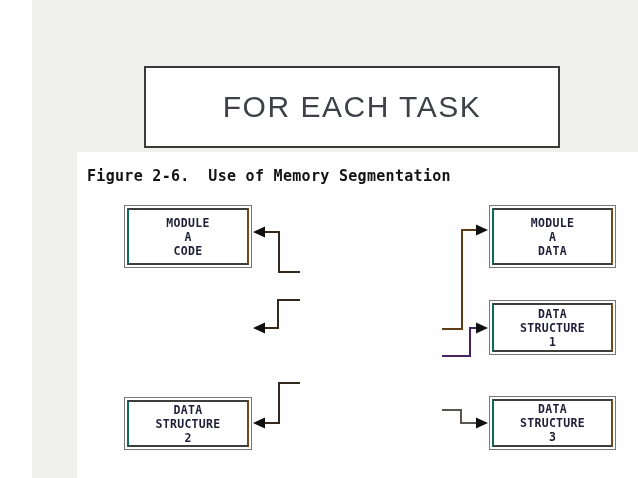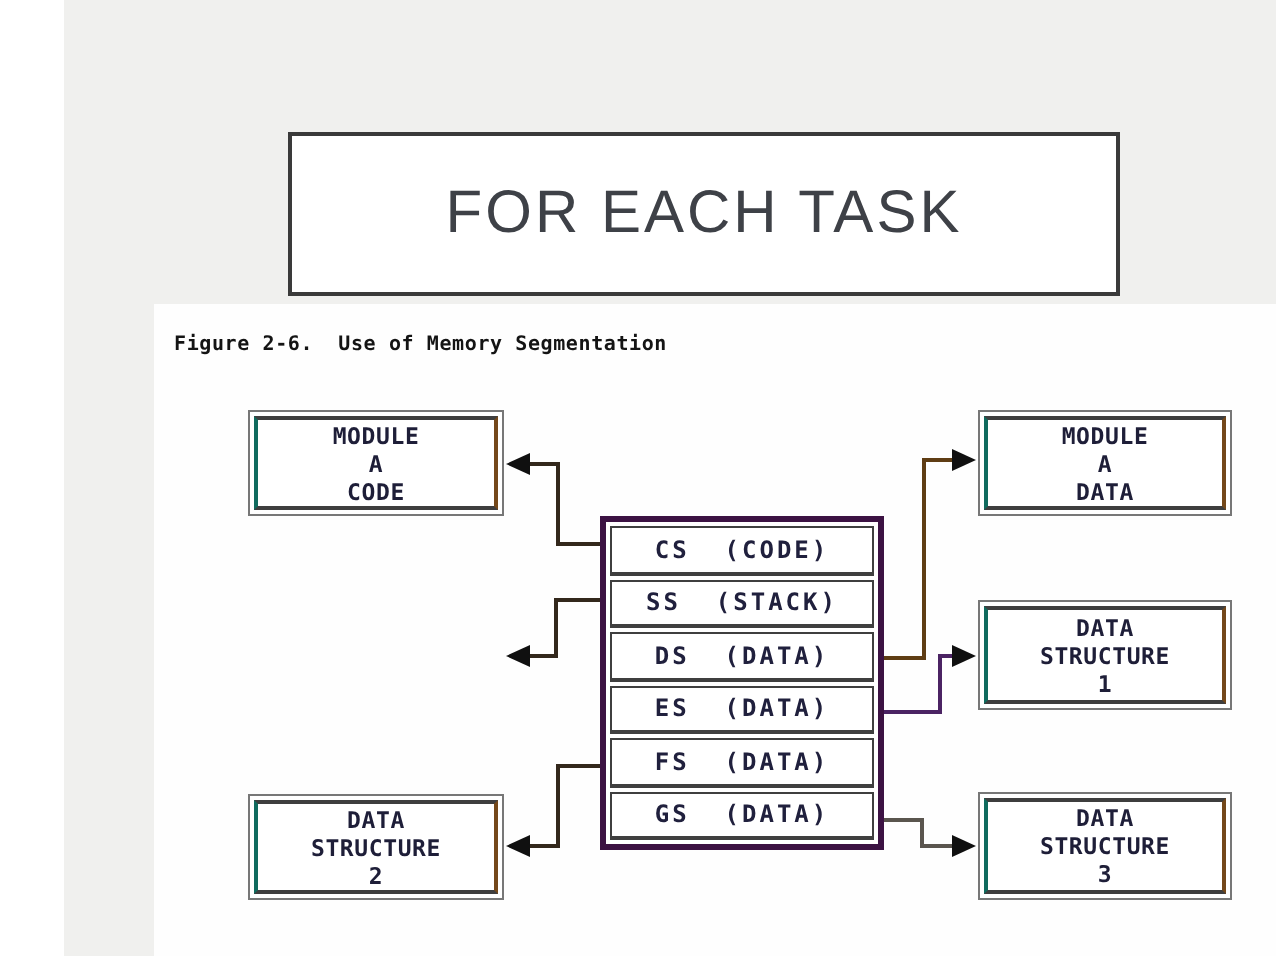--- a/index.html
+++ b/index.html
@@ -40,21 +40,21 @@
     left: 45px; top: 152px;
     width: 567px; height: 326px;
     background: #fefefe;
   }
 
   .figure-caption {
     position: absolute;
     left: 55px; top: 167px;
     font-family: "DejaVu Sans Mono", monospace;
     font-weight: bold;
-    font-size: 10px;
+    font-size: 15px;
     letter-spacing: 0.3px;
     color: #141414;
     white-space: pre;
   }
 
   
   .io-box {
     position: absolute;
     background: #ffffff;
     border: 1px solid #777777;
@@ -76,21 +76,21 @@
     font-size: 11.5px;
     line-height: 14px;
     letter-spacing: 0.3px;
     color: #1e1e38;
     text-align: center;
     white-space: pre-line;
   }
 
   .box-l { left: 92px;  width: 128px; }
   .box-r { left: 457px; width: 127px; }
-  .row-top { top: 205px; height: 53px; }
+  .row-top { top: 205px; height: 63px; }
   .row-mid { top: 300px; height: 55px; }
   .row-bot-l { top: 397px; height: 53px; }
   .row-bot-r { top: 396px; height: 54px; }
 
   
   .stack {
     position: absolute;
     left: 268px; top: 258px;
     width: 142px; height: 167px;
     background: #ffffff;
@@ -167,28 +167,20 @@
     </div>
   </div>
   <div class="io-box box-r row-bot-r">
     <div class="io-inner">
       <span class="io-label">DATA
 STRUCTURE
 3</span>
     </div>
   </div>
 
-  <div class="stack">
-    <div class="seg-row">CS  (CODE)</div>
-    <div class="seg-row">SS  (STACK)</div>
-    <div class="seg-row">DS  (DATA)</div>
-    <div class="seg-row">ES  (DATA)</div>
-    <div class="seg-row">FS  (DATA)</div>
-    <div class="seg-row">GS  (DATA)</div>
-  </div>
 
   <svg class="wires" viewBox="0 0 638 478">
 
     <path d="M268,272 L247,272 L247,232 L233,232" stroke="#33281c"></path>
     <polygon points="221,232 233,226.5 233,237.5" fill="#101010"></polygon>
 
     <path d="M268,300 L246,300 L246,328 L233,328" stroke="#33281c"></path>
     <polygon points="221,328 233,322.5 233,333.5" fill="#101010"></polygon>
 
     <path d="M268,383 L247,383 L247,423 L233,423" stroke="#33281c"></path>

